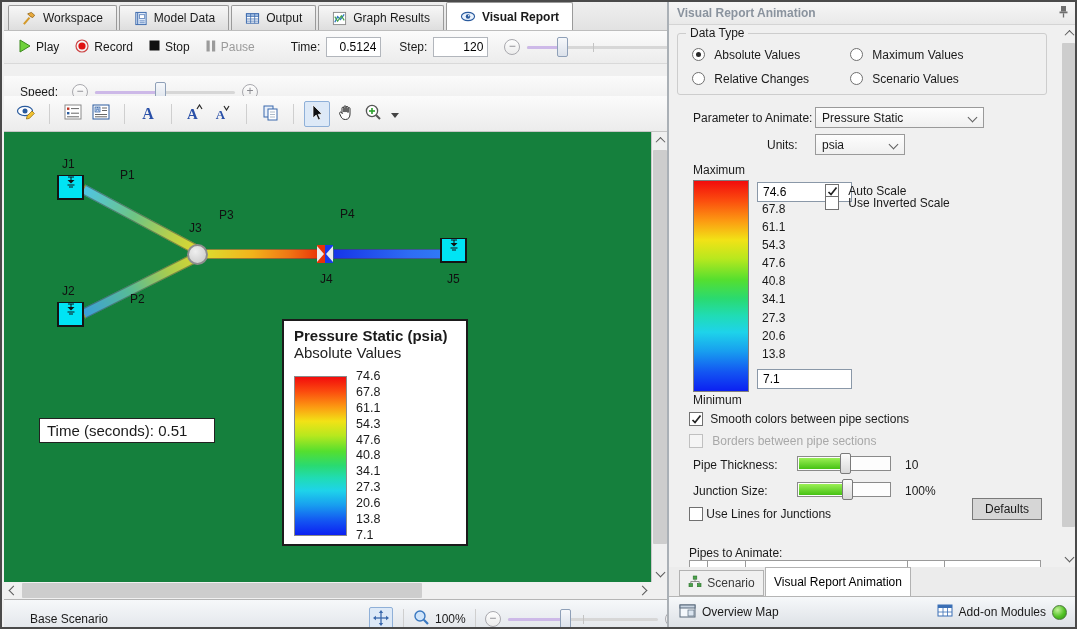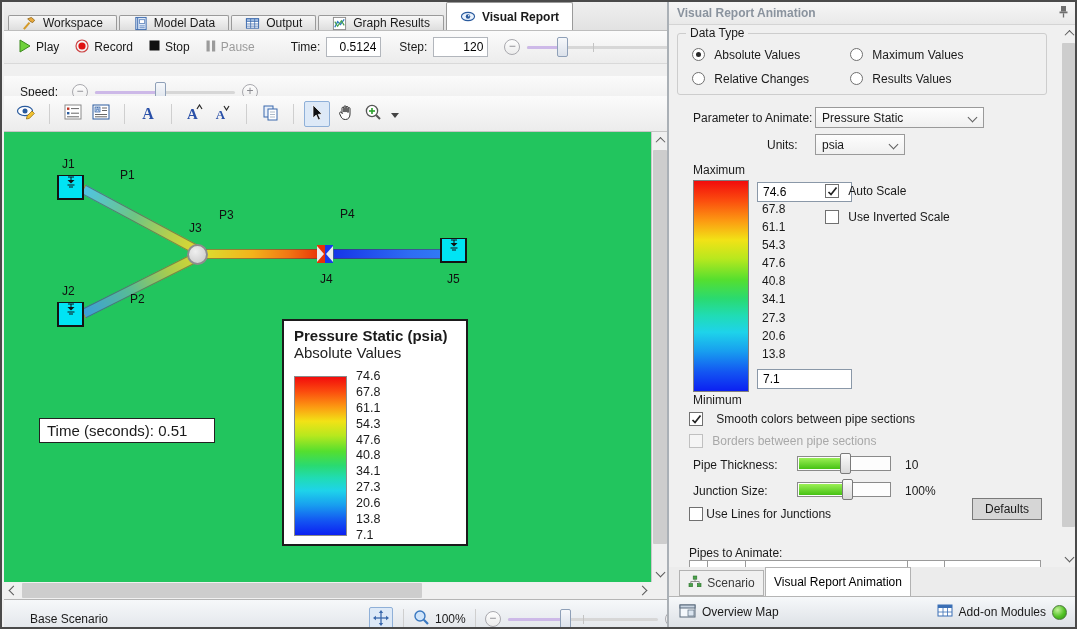--- a/index.html
+++ b/index.html
@@ -2,21 +2,21 @@
 <html><head>
 <meta charset="utf-8">
 <style>
   * { box-sizing: border-box; margin: 0; padding: 0; }
   html,body { width:1077px; height:629px; }
   body { font-family: "Liberation Sans", sans-serif; font-size: 12px; color:#1a1a1a; background:#6d6d6d; }
   #app { position:relative; width:1077px; height:629px; background:#f0f0f0; border:2px solid #4a4a4a; overflow:hidden; }
 
   
   .tabbar { position:absolute; left:2px; top:0; width:663px; height:29px; background:linear-gradient(#efefef,#e2e2e2); display:flex; align-items:flex-end; padding-left:4px; border-bottom:1px solid #bdbdbd; }
-  .tab { display:flex; align-items:center; gap:6px; height:15px; padding:0 13px; margin-right:2px; background:linear-gradient(#f7f7f7,#dedede); border:1px solid #9a9a9a; border-bottom:none; border-radius:2px 2px 0 0; cursor:default; }
+  .tab { display:flex; align-items:center; gap:6px; height:25px; padding:0 13px; margin-right:2px; background:linear-gradient(#f7f7f7,#dedede); border:1px solid #9a9a9a; border-bottom:none; border-radius:2px 2px 0 0; cursor:default; }
   .tab.active { height:28px; background:#fff; font-weight:bold; position:relative; z-index:2; }
   .tab svg { display:block; }
 
   
   .toolbar { position:absolute; left:2px; width:663px; display:flex; align-items:center; background:linear-gradient(#fbfbfb,#ececec); border-bottom:1px solid #d9d9d9; }
   .tb1 { top:29px; height:33px; padding-left:14px; }
   .tb2 { top:62px; height:32px; padding-left:14px;margin-top:12px; }
   .tb3 { top:94px; height:36px; padding-left:8px; border-bottom:1px solid #c6c6c6; }
   .tbtn { display:flex; align-items:center; gap:5px; margin-right:16px; cursor:default; }
   .tbtn.disabled { color:#9b9b9b; }
@@ -26,21 +26,21 @@
   .circbtn { width:16px; height:16px; border:1px solid #a9a9ae; border-radius:50%; color:#8a8a8f; font-size:12px; line-height:13px; text-align:center; background:linear-gradient(#fdfdfd,#ececec); flex:0 0 auto; }
   .slider { position:relative; height:20px; flex:0 0 auto; margin:0 7px; }
   .trackline { position:absolute; left:0; right:0; top:9px; height:3px; background:#d7d7d7; border-radius:2px; }
   .trackfill { position:absolute; left:0; top:9px; height:3px; background:#cdb9e8; border-radius:2px; }
   .tickmark { position:absolute; top:6px; width:1px; height:9px; background:#c4c4c4; }
   .thumb { position:absolute; top:0; width:11px; height:20px; background:linear-gradient(#f6f8fb,#dbe1ea); border:1px solid #8fa0b8; border-radius:2px; }
   .iconbtn { width:26px; height:26px; display:flex; align-items:center; justify-content:center; margin:0 1px; border:1px solid transparent; border-radius:2px; }
   .iconbtn.pressed { background:#dde9f7; border-color:#8fb0d8; }
 
   
-  .canvas { position:absolute; left:2px; top:130px; width:648px; height:450px; background:#22c55e; overflow:hidden; border-right:1px solid #c9c9c9; }
+  .canvas { position:absolute; left:2px; top:130px; width:648px; height:450px; background:#15803d; overflow:hidden; border-right:1px solid #c9c9c9; }
   .nlabel { position:absolute; font-size:12px; color:#111; }
   .pipe { position:absolute; height:10px; border:1px solid rgba(70,70,70,.55); }
   .pipe.diag { transform-origin:0 50%; }
   .tank { position:absolute; width:27px; height:25px; background:#00e4f4; border:2px solid #141414; border-top-width:1px; display:flex; justify-content:center; }
   .junction-circle { position:absolute; width:21px; height:21px; border-radius:50%; background:radial-gradient(circle at 38% 32%, #efefef, #c6c6c6); border:2px solid #8d8d8d; }
   .valve { position:absolute; width:16px; height:18px; }
   .valve .half { position:absolute; top:0; bottom:0; width:50%; }
   .valve .tri { position:absolute; top:1px; width:0; height:0; border-top:8px solid transparent; border-bottom:8px solid transparent; }
   .timebox { position:absolute; left:35px; top:286px; width:176px; height:25px; border:1px solid #222; background:#fff; font-size:15px; line-height:23px; padding-left:7px; }
   .legendbox { position:absolute; left:278px; top:187px; width:186px; height:227px; border:2px solid #1b1b1b; background:#fff; padding:6px 0 0 10px; }
@@ -448,21 +448,21 @@
         <div class="rowabs" style="left:172px;top:14px">
           <span class="radio"></span>
           <span style="margin-left:6px">Maximum Values</span>
         </div>
         <div class="rowabs" style="left:14px;top:38px">
           <span class="radio"></span>
           <span style="margin-left:6px">Relative Changes</span>
         </div>
         <div class="rowabs" style="left:172px;top:38px">
           <span class="radio"></span>
-          <span style="margin-left:6px">Results Values</span>
+          <span style="margin-left:6px">Scenario Values</span>
         </div>
       </div>
 
       <div class="rowabs" style="left:24px;top:86px">Parameter to Animate:</div>
       <div class="dropdown" style="left:146px;top:82px;width:169px">
         <span>Pressure Static</span>
         <span class="dd-caret"></span>
       </div>
       <div class="rowabs" style="left:98px;top:113px">Units:</div>
       <div class="dropdown" style="left:146px;top:109px;width:90px">
@@ -486,30 +486,30 @@
       </div>
       <input class="valbox" style="top: 344px;" value="7.1">
       <div class="rowabs" style="left:24px;top:368px">Minimum</div>
 
       <div class="rowabs" style="left:156px;top:159px">
         <span class="checkbox"><svg width="11" height="11" viewBox="0 0 11 11">
               <polyline points="1.5,6 4,8.5 9.5,1.5" stroke="#222" stroke-width="1.7" fill="none"></polyline>
             </svg></span>
         <span style="margin-left:6px">Auto Scale</span>
       </div>
-      <div class="rowabs" style="left:156px;top:185px">
+      <div class="rowabs" style="left:156px;top:171px">
         <span class="checkbox"></span>
         <span style="margin-left:6px">Use Inverted Scale</span>
       </div>
 
       <div class="rowabs" style="left:20px;top:387px">
         <span class="checkbox"><svg width="11" height="11" viewBox="0 0 11 11">
               <polyline points="1.5,6 4,8.5 9.5,1.5" stroke="#222" stroke-width="1.7" fill="none"></polyline>
             </svg></span>
-        <span style="margin-left:10px">Smooth colors between pipe sections</span>
+        <span style="margin-left:4px">Smooth colors between pipe sections</span>
       </div>
       <div class="rowabs" style="left:20px;top:409px">
         <span class="checkbox disabled"></span>
         <span class="dis-label" style="margin-left:6px">Borders between pipe sections</span>
       </div>
 
       <div class="rowabs" style="left:24px;top:433px">Pipe Thickness:</div>
       <div class="gslider" style="left:128px;top:431px">
         <div class="gfill" style="width:46px"></div>
         <div class="gthumb" style="left:42px"></div>

